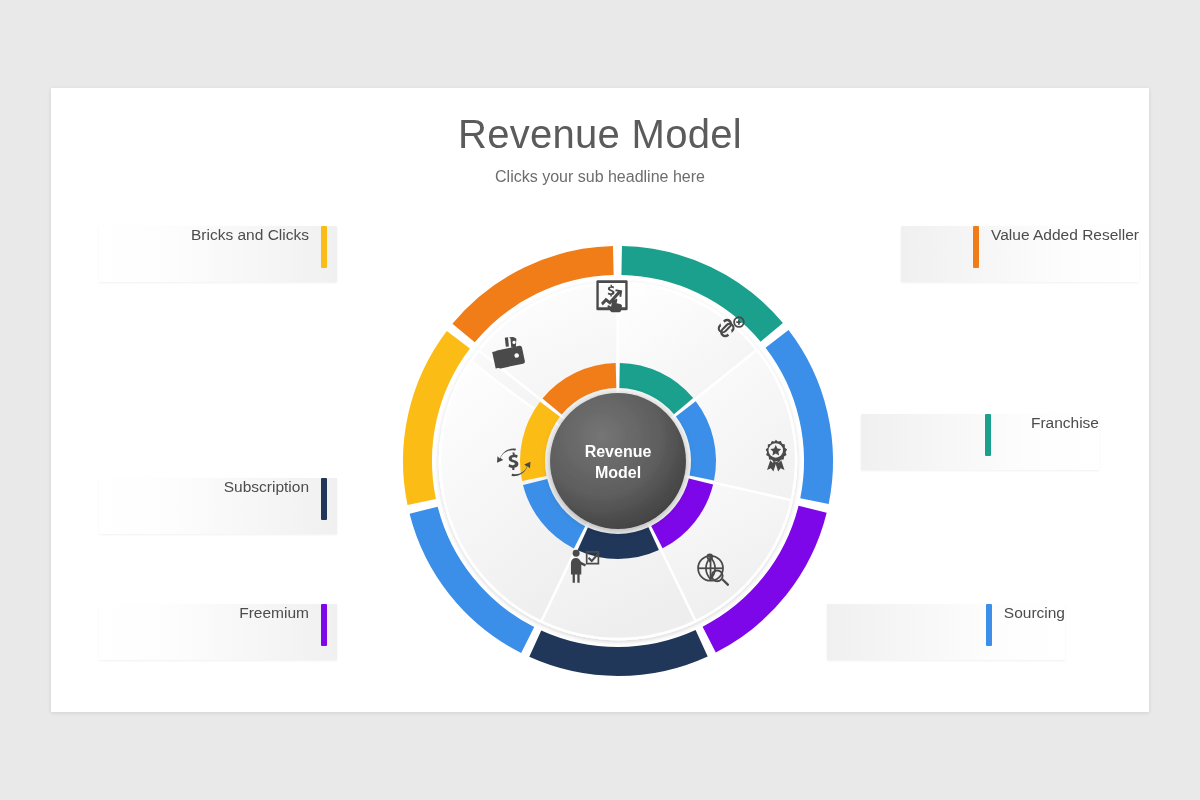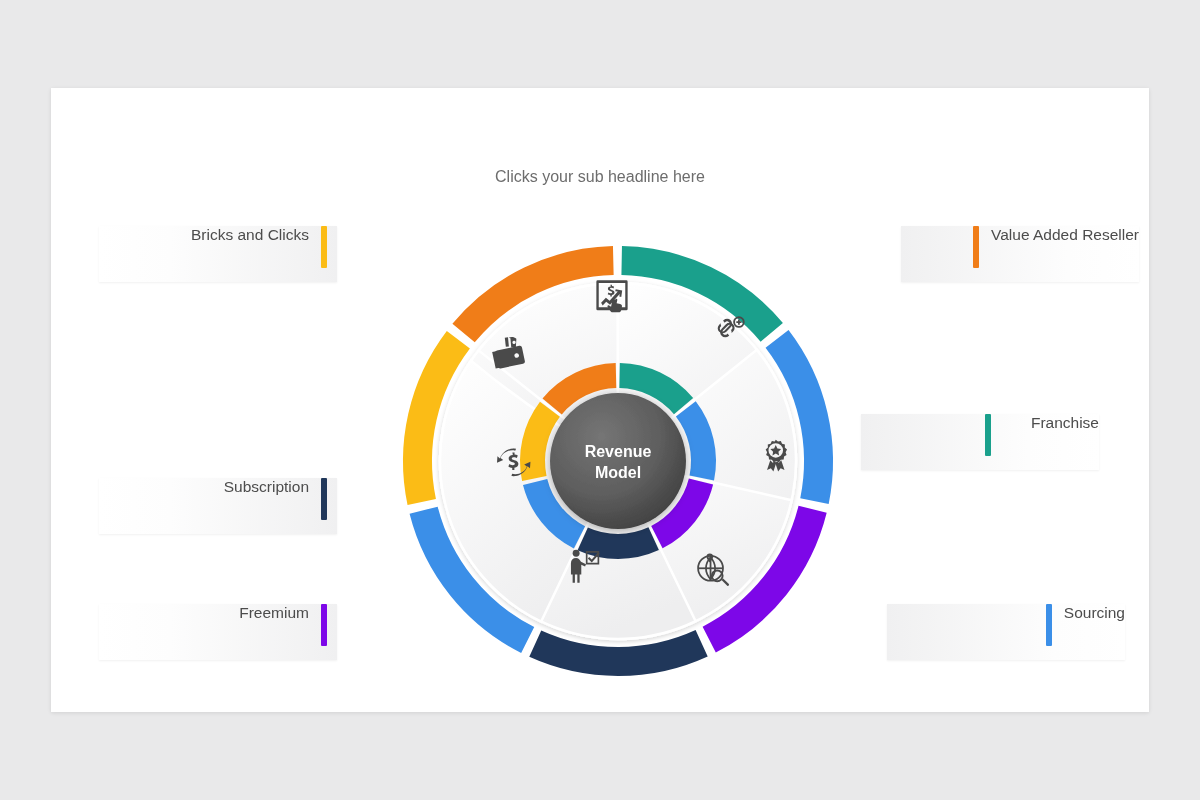--- a/index.html
+++ b/index.html
@@ -84,21 +84,21 @@
   }
   .chip.right .chip-label { text-align: left; }
 
   
   #chip-l0 { left: 48px;  top: 138px; }
   #chip-l1 { left: 48px;  top: 264px; }
   #chip-l2 { left: 48px;  top: 390px; }
   #chip-l3 { left: 48px;  top: 516px; }
   #chip-r0 { left: 850px; top: 138px; }
   #chip-r1 { left: 810px; top: 326px; gap: 28px; }
-  #chip-r2 { left: 836px; top: 516px; }
+  #chip-r2 { left: 776px; top: 516px; }
 
   
   .wheel {
     position: absolute;
     left: 332px;
     top: 138px;
     width: 470px;
     height: 470px;
   }
   .wheel svg { display: block; }
@@ -112,20 +112,21 @@
   }
   .icon-g path, .icon-g rect, .icon-g circle, .icon-g polygon, .icon-g line {
     fill: #4a4a4a;
   }
 </style>
 </head>
 <body>
 
 <div class="slide">
 
+  <div class="title">Revenue Model</div>
   <div class="subtitle">Clicks your sub headline here</div>
 
   <div class="chip left" id="chip-l0">
     <span class="chip-label">Bricks and Clicks</span>
     <span class="bar" style="background: rgb(251, 188, 22);"></span>
   </div>
   <div class="chip left" id="chip-l2">
     <span class="chip-label">Subscription</span>
     <span class="bar" style="background: rgb(32, 55, 90);"></span>
   </div>

